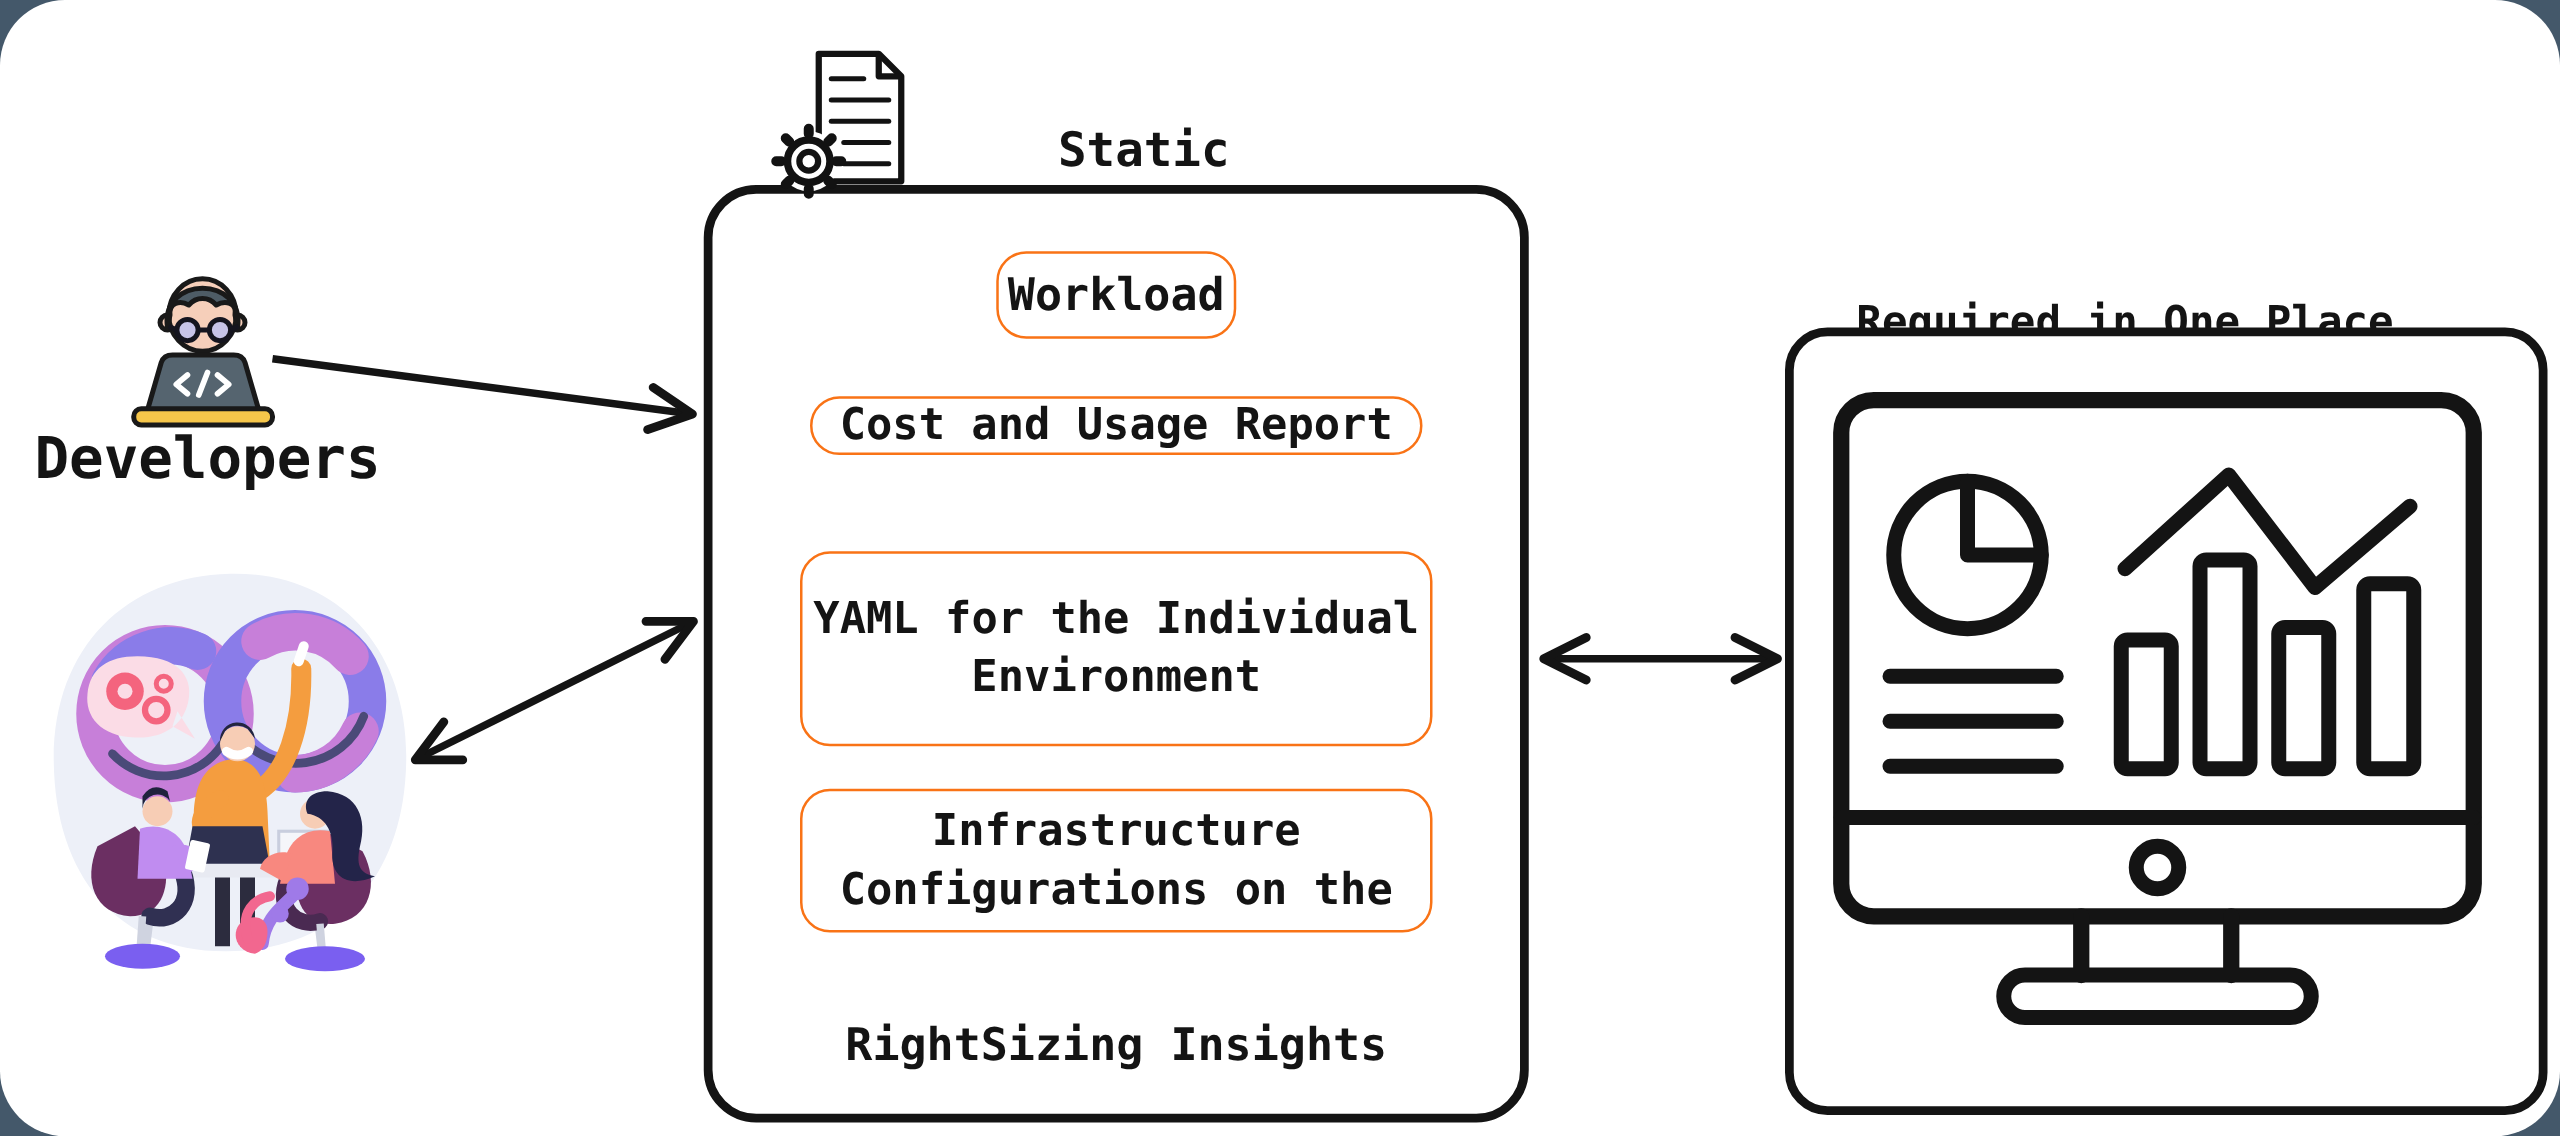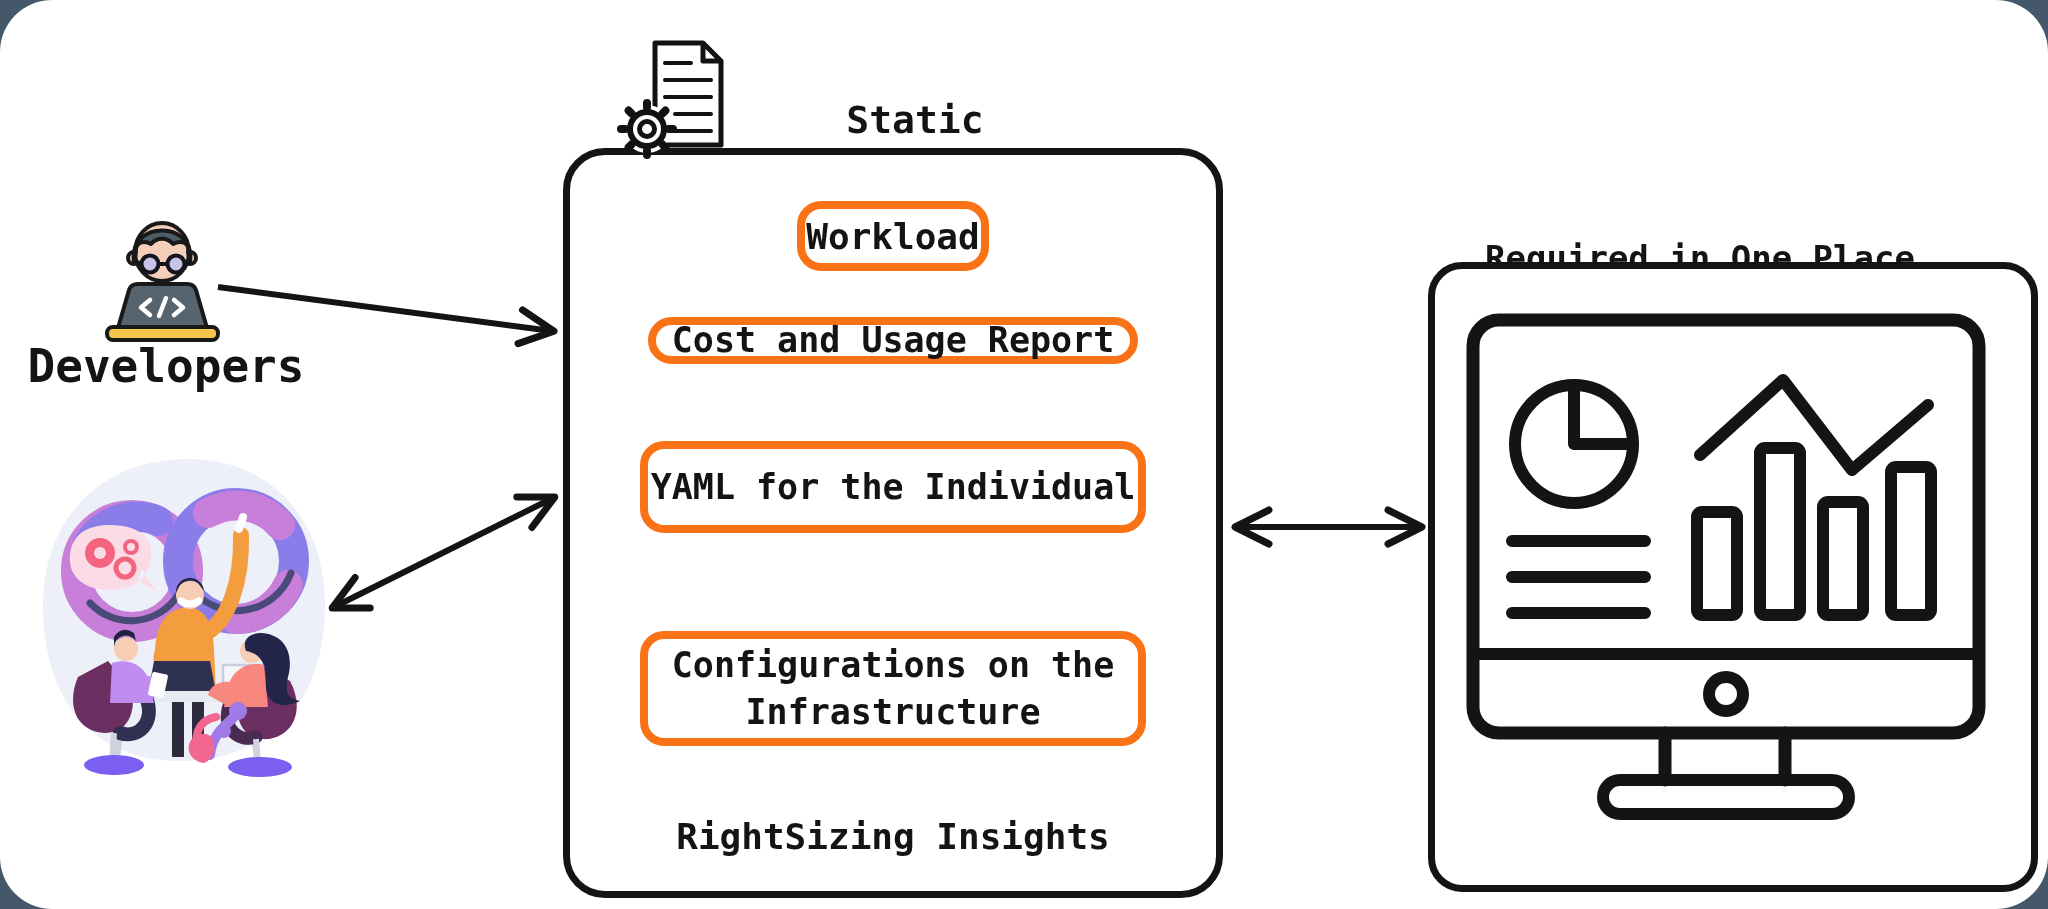--- a/index.html
+++ b/index.html
@@ -1,20 +1,20 @@
 <!DOCTYPE html>
 <html><head>
 <meta charset="utf-8">
 <style>
   html,body{margin:0;padding:0;background:#44586a;font-family:"DejaVu Sans Mono","Liberation Mono",monospace;}
   #canvas{position:relative;width:2048px;height:909px;background:#ffffff;border-radius:52px;overflow:hidden;color:#141414;}
   .abs{position:absolute;}
   .label{font-weight:bold;color:#141414;text-align:center;white-space:pre;}
   .outline-box{position:absolute;border:7px solid #141414;border-radius:42px;background:#fff;box-sizing:border-box;}
-  .item-box{position:absolute;border:8px solid #f97316;border-radius:24px;background:#fff;box-sizing:border-box;
+  .item-box{position:absolute;border:2px solid #f97316;border-radius:24px;background:#fff;box-sizing:border-box;
             display:flex;flex-direction:column;align-items:center;justify-content:center;
             font-weight:bold;font-size:35px;line-height:47px;text-align:center;white-space:pre;}
   svg{display:block;overflow:visible;}
 </style>
 </head>
 <body>
 
 <div id="canvas">
 
   <svg class="abs" style="left:100px;top:210px;" width="125" height="142" viewBox="0 0 125 142">
@@ -142,27 +142,28 @@
   </svg>
 
   <div class="item-box" style="left:797px;top:201px;width:192px;height:70px;font-size:36px;">
     <span>Workload</span>
   </div>
 
   <div class="item-box" style="left:648px;top:317px;width:490px;height:47px;">
     <span>Cost and Usage Report</span>
   </div>
 
-  <div class="item-box" style="left:640px;top:441px;width:506px;height:92px;text-align:right;">
+  <div class="item-box" style="left:640px;top:441px;width:506px;height:156px;text-align:right;">
     <span>YAML for the Individual</span>
+    <span>Environment</span>
   </div>
 
   <div class="item-box" style="left:640px;top:631px;width:506px;height:115px;">
+    <span>Infrastructure</span>
     <span>Configurations on the</span>
-    <span>Infrastructure</span>
   </div>
 
   <div class="abs label" style="left:643px;top:816px;width:500px;font-size:36px;">RightSizing Insights</div>
 
   <div class="abs label" style="left:1400px;top:146px;width:600px;font-size:34px;line-height:45px;">
     <div>Required in One Place</div>
   </div>
 
   <div class="outline-box" style="left:1428px;top:262px;width:610px;height:630px;border-radius:34px;"></div>
 

